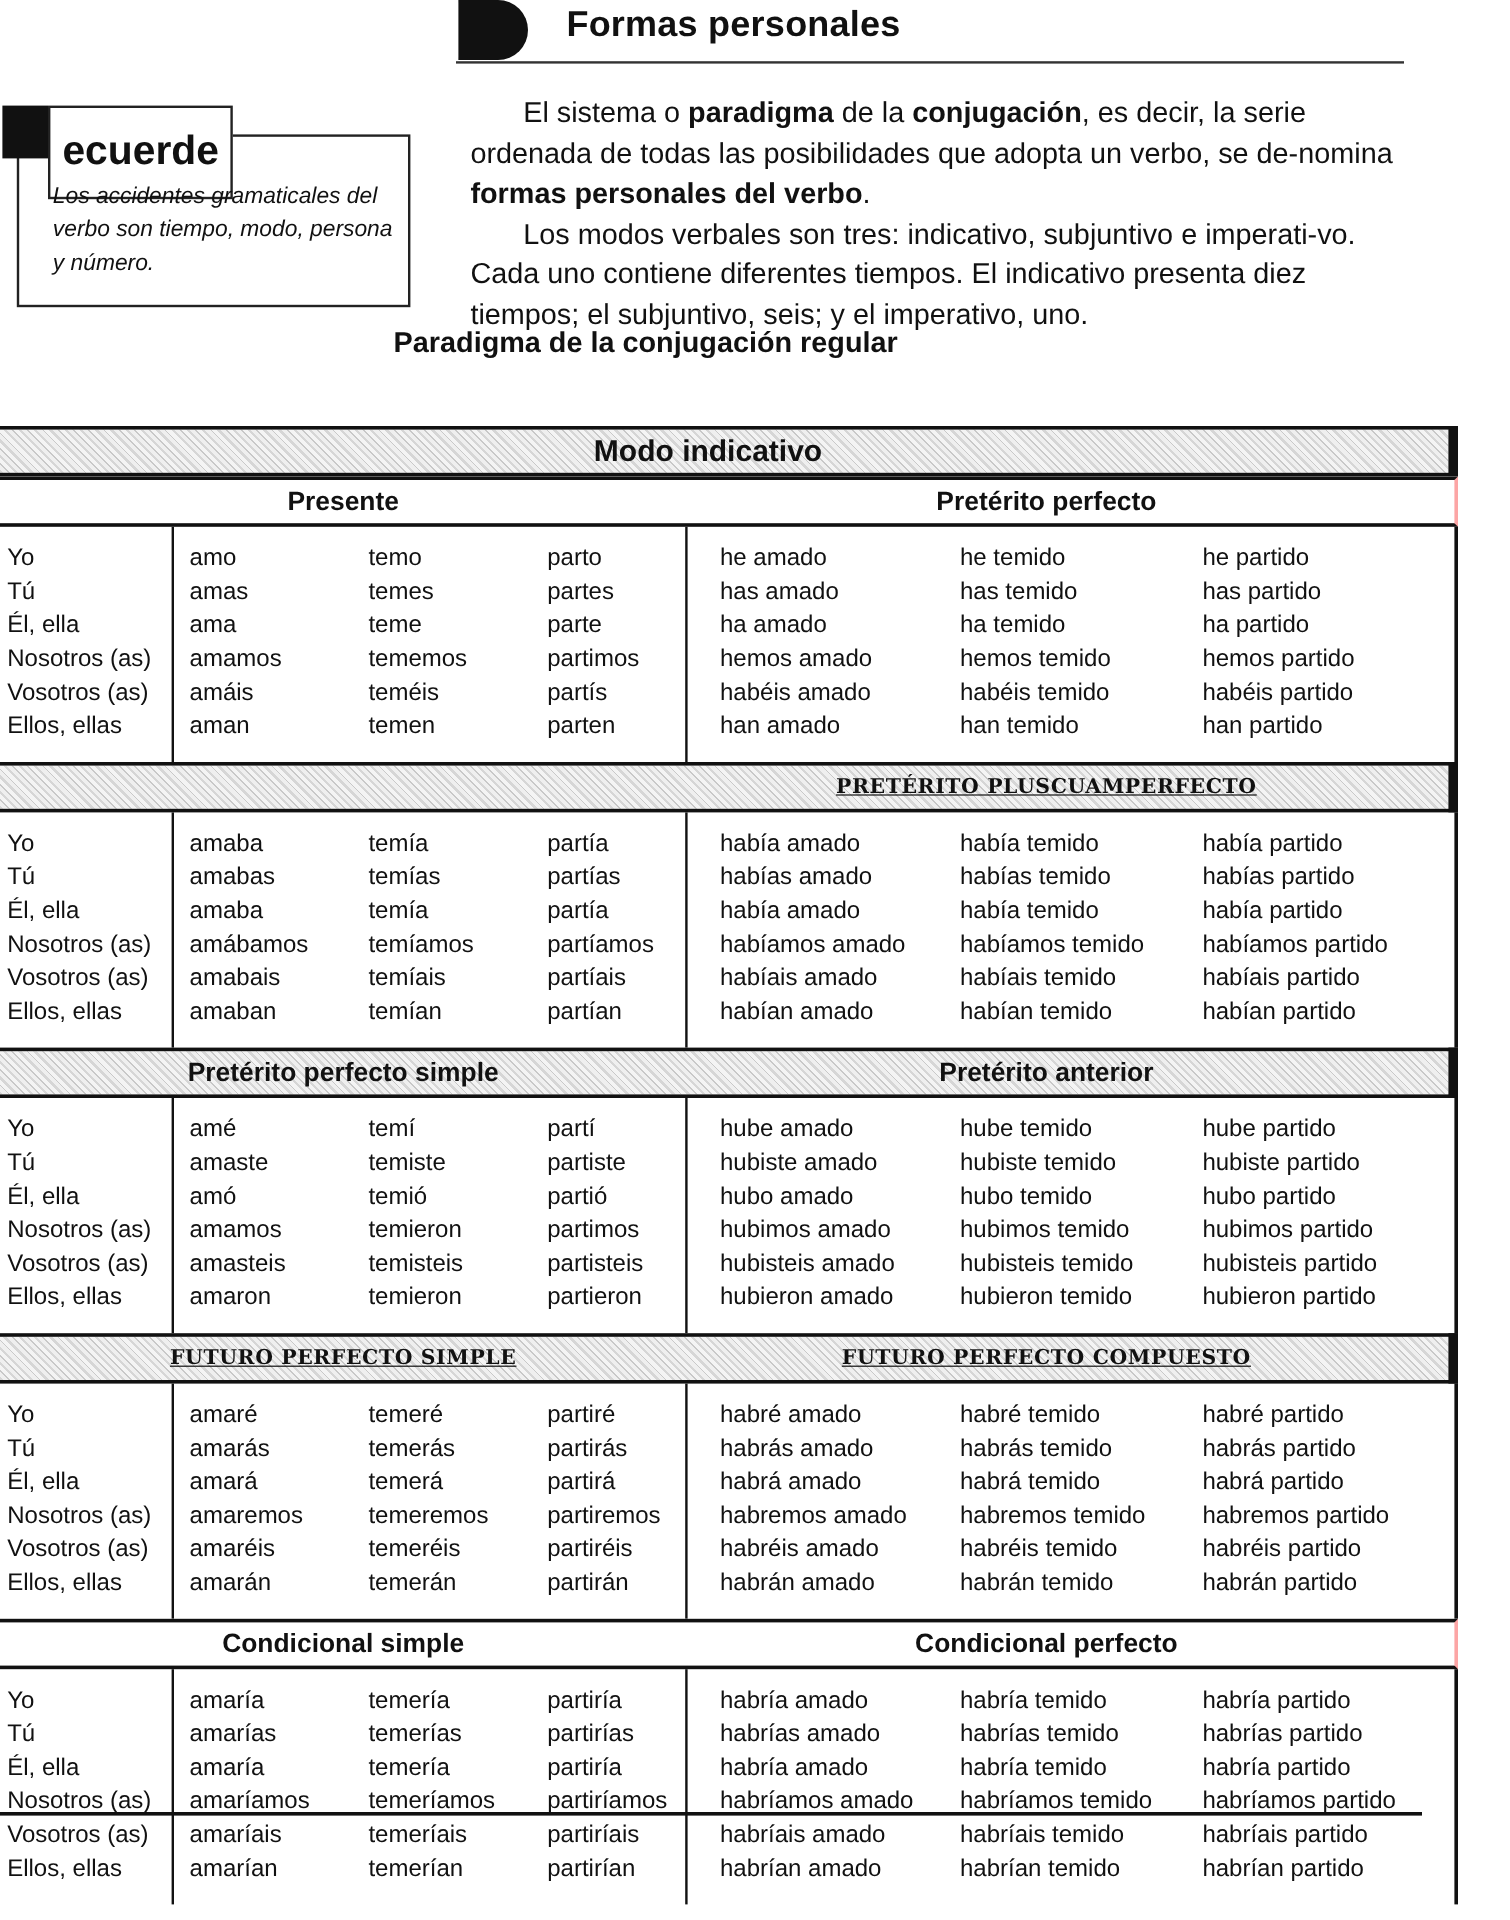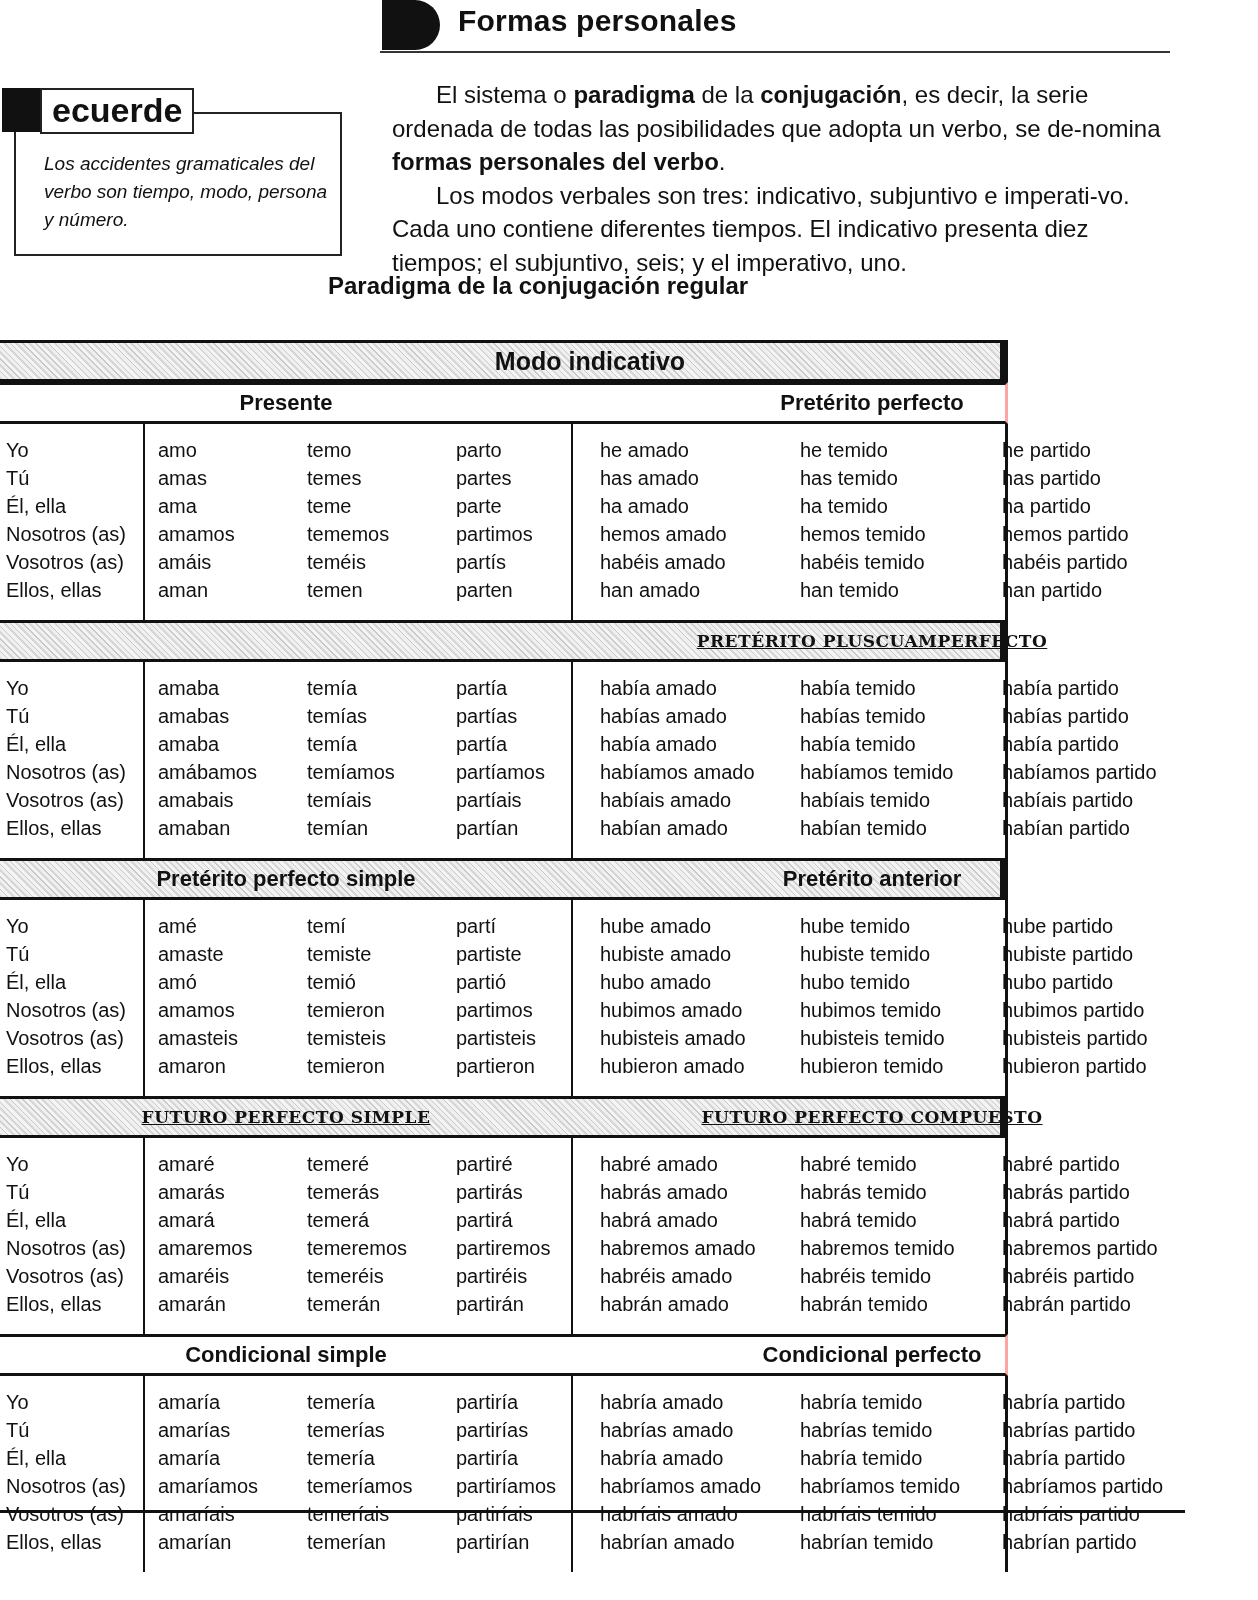--- a/index.html
+++ b/index.html
@@ -1,38 +1,38 @@
 <!DOCTYPE html>
 <html><head>
 <meta charset="utf-8">
 <style>
   html, body { margin: 0; padding: 0; background: #ffffff; }
   body { width: 1258px; height: 1600px; position: relative; overflow: hidden; font-family: "Liberation Sans", sans-serif; color: #111; }
 
   
   .sec-head { position: absolute; left: 380px; top: 0; width: 790px; height: 52px; }
   .sec-head .bullet { position: absolute; left: 2px; top: 0; width: 58px; height: 50px; background: #111; border-radius: 0 30px 30px 0; }
-  .sec-head .title { position: absolute; left: 78px; top: 4px; font-size: 30px; font-weight: bold; letter-spacing: 0.2px; }
+  .sec-head .title { position: absolute; left: 92px; top: 4px; font-size: 30px; font-weight: bold; letter-spacing: 0.2px; }
   .sec-head .rule { position: absolute; left: 0; top: 51px; width: 790px; height: 2px; background: #333; }
 
   
   .recuerde { position: absolute; left: 14px; top: 112px; width: 328px; height: 144px; border: 2px solid #222; box-sizing: border-box; }
   .recuerde .tab-black { position: absolute; left: -14px; top: -26px; width: 38px; height: 44px; background: #111; }
-  .recuerde .label { position: absolute; left: 24px; top: -26px; height: 42px; padding: 0 10px; background: #fff; border: 2px solid #222; font-size: 34px; font-weight: bold; line-height: 40px; }
+  .recuerde .label { position: absolute; left: 24px; top: -26px; height: 42px; padding: 16px 10px; background: #fff; border: 2px solid #222; font-size: 34px; font-weight: bold; line-height: 40px; }
   .recuerde .note { position: absolute; left: 28px; top: 36px; width: 290px; font-size: 19px; font-style: italic; line-height: 28px; }
 
   
   .intro { position: absolute; left: 392px; top: 78px; width: 790px; font-size: 24px; line-height: 33.5px; }
   .intro p { margin: 0; text-indent: 44px; }
   .intro b { font-weight: bold; }
 
   .table-title { position: absolute; left: 328px; top: 272px; font-size: 24px; font-weight: bold; }
 
   
-  .ctable { position: absolute; left: 0; top: 340px; width: 1008px; }
+  .ctable { position: absolute; left: 0; top: 355px; width: 1215px; }
   .band { position: relative; height: 36px; border-top: 3px solid #111; border-bottom: 3px solid #111; border-right: 8px solid #111;
           background: repeating-linear-gradient(45deg, #d6d6d6 0 2px, #efefef 2px 5px, #c8c8c8 5px 6px, #f4f4f4 6px 9px); }
   .band.plain { background: #fff; border-right: 3px solid #fca5a5; }
   .band .btitle { position: absolute; top: 0; height: 36px; line-height: 36px; font-weight: bold; font-size: 22px; text-align: center; }
   .band .bt-center { left: 0; width: 1180px; font-size: 25px; }
   .band .bt-left { left: 0; width: 572px; }
   .band .bt-right { left: 572px; width: 600px; }
   .band .serif { font-family: "DejaVu Serif", serif; font-size: 17px; letter-spacing: 0.5px; text-decoration: underline; }
 
   .rows { position: relative; height: 196px; border-right: 3px solid #111; }

